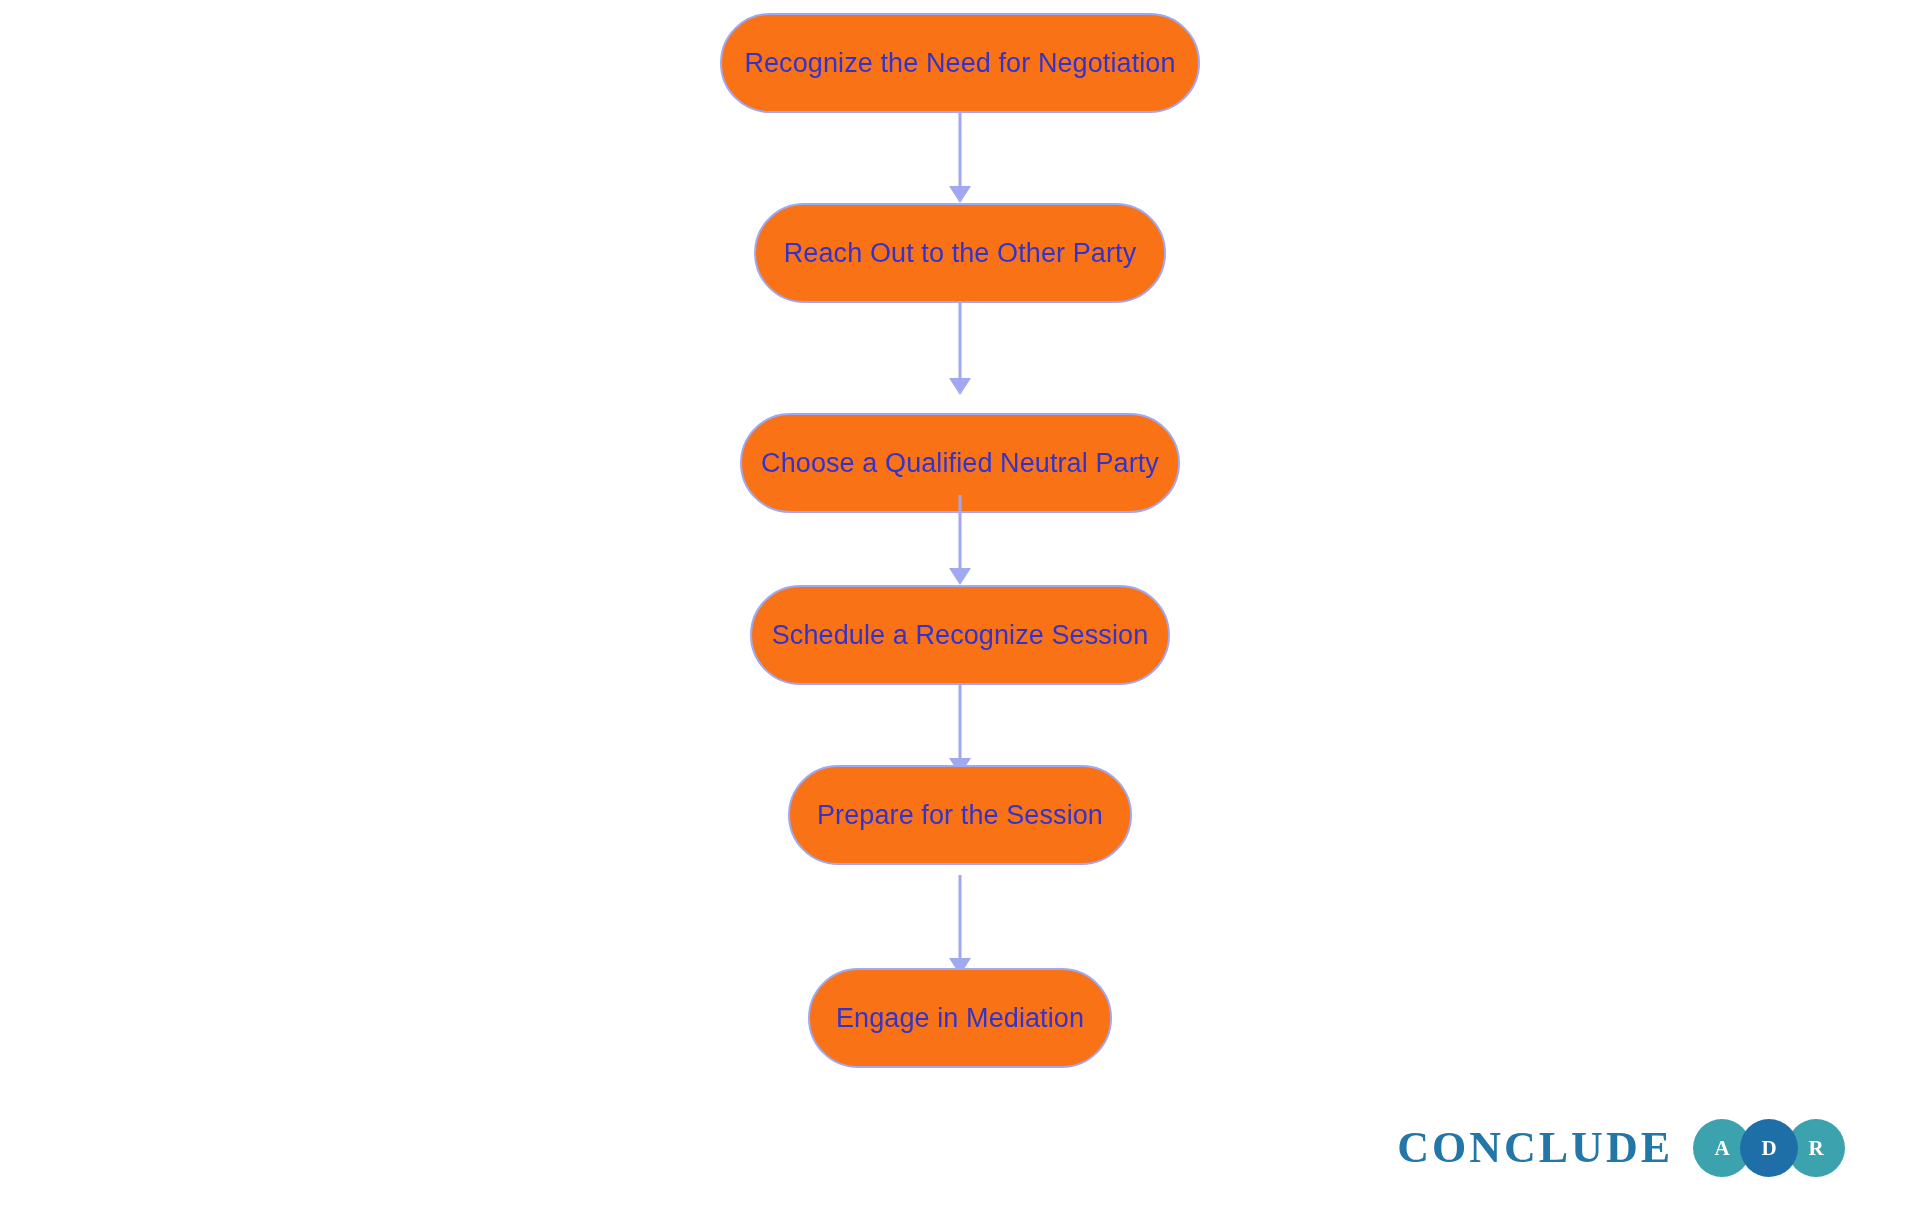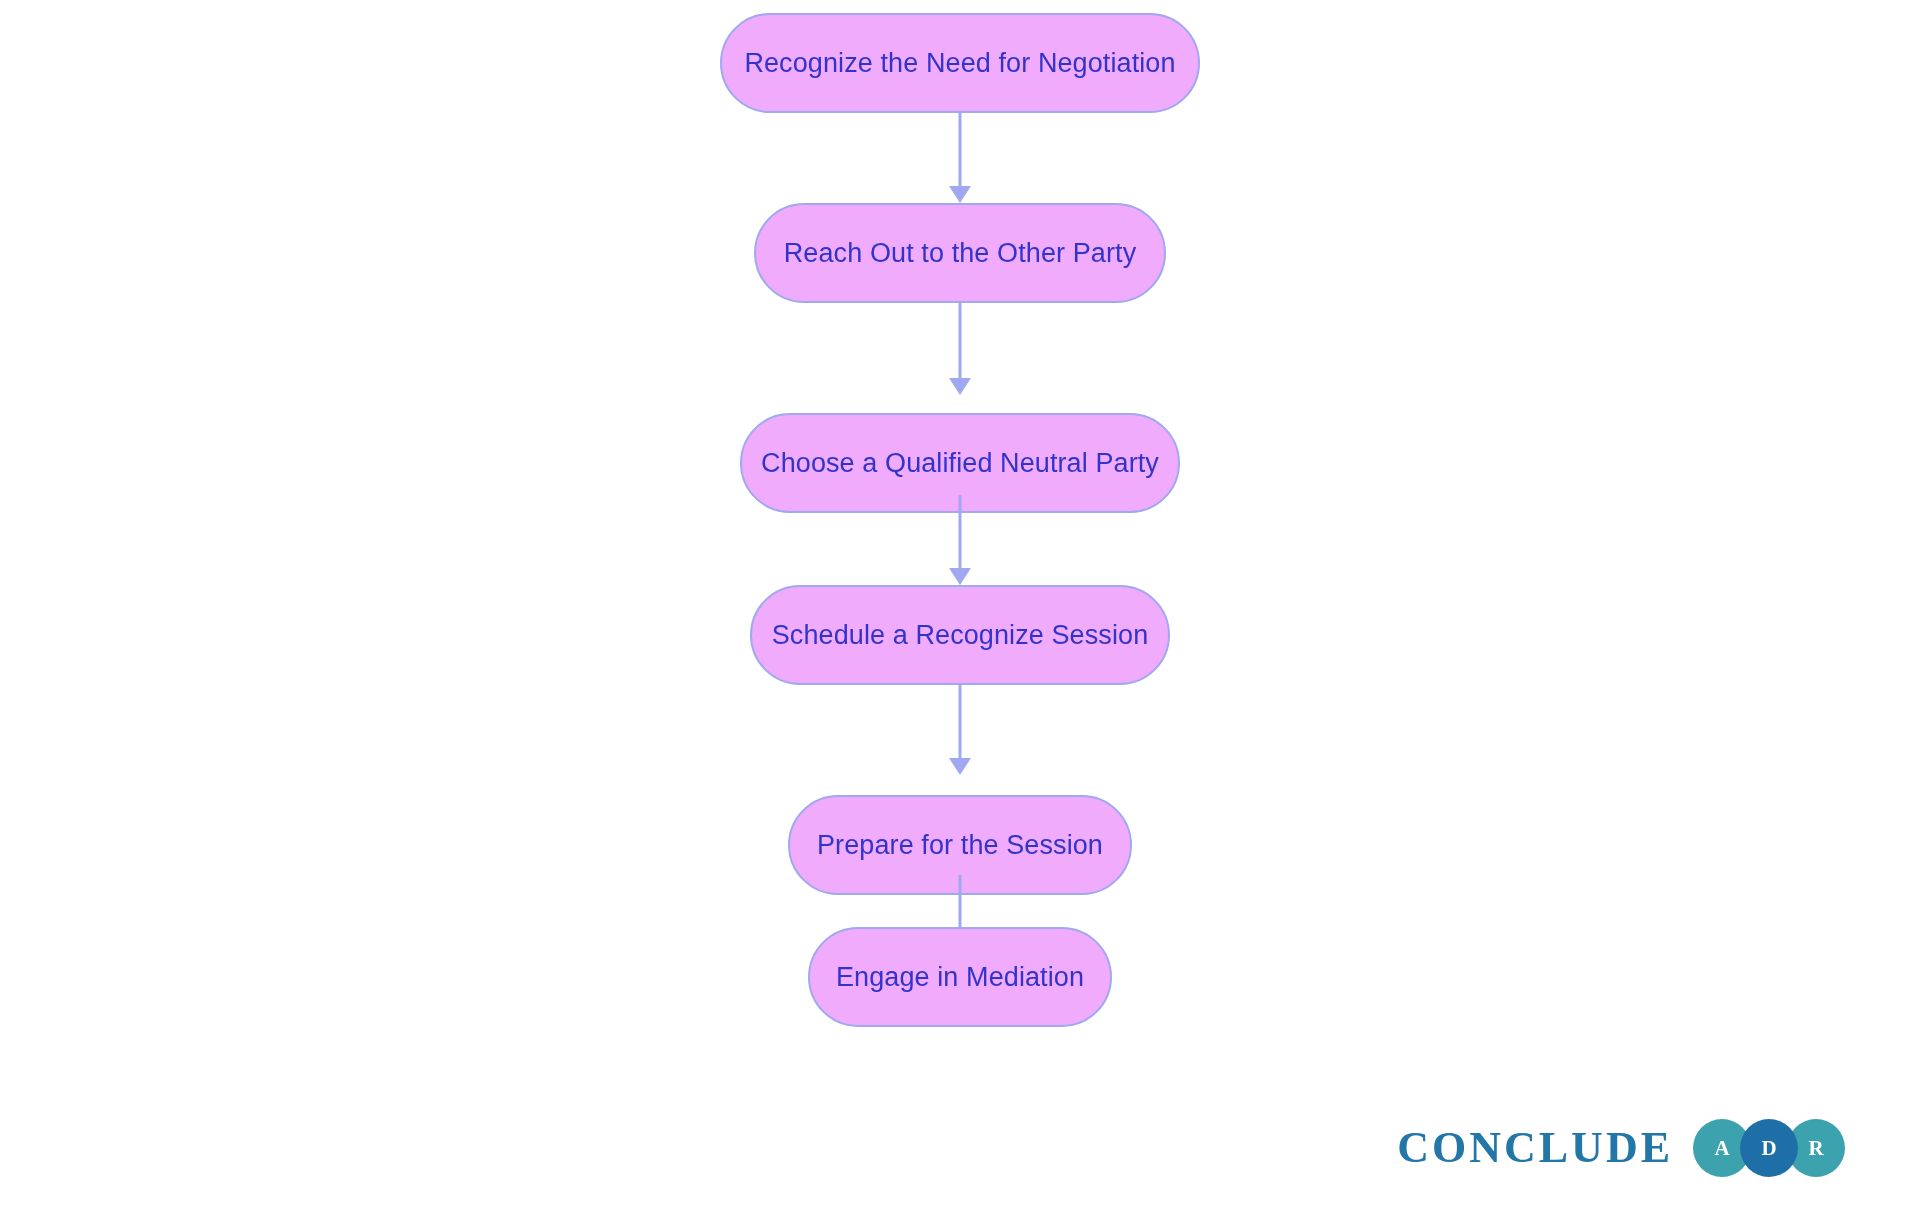--- a/index.html
+++ b/index.html
@@ -23,21 +23,21 @@
     top: 0;
     width: 1920px;
     height: 1215px;
   }
 
   
   .flow-node {
     position: absolute;
     box-sizing: border-box;
     height: 100px;
-    background: #f0abfc;
+    background: #f97316;
     border: 2px solid #9fa8f0;
     border-radius: 50px;
     display: flex;
     align-items: center;
     justify-content: center;
     left: 50%;
     transform: translateX(-50%);
   }
   .flow-node-label {
     font-size: 27px;
@@ -149,29 +149,29 @@
 </div>
 
 <div class="flow-node" style="top:585px; width:420px;">
   <span class="flow-node-label">Schedule a Recognize Session</span>
 </div>
 <div class="flow-connector" style="top:685px; height:90px;">
   <div class="conn-line" style="height:73px;"></div>
   <div class="conn-head"></div>
 </div>
 
-<div class="flow-node" style="top:795px; width:344px;">
+<div class="flow-node" style="top:765px; width:344px;">
   <span class="flow-node-label">Prepare for the Session</span>
 </div>
 <div class="flow-connector" style="top:875px; height:100px;">
   <div class="conn-line" style="height:83px;"></div>
   <div class="conn-head"></div>
 </div>
 
-<div class="flow-node" style="top:927px; width:304px;text-align:center;">
+<div class="flow-node" style="top:968px; width:304px;text-align:center;">
   <span class="flow-node-label">Engage in Mediation</span>
 </div>
 
 <div id="brand-logo">
   <div id="brand-wordmark">CONCLUDE</div>
   <div id="brand-circles">
     <div class="brand-circle brand-circle-a">
       <span>A</span>
     </div>
     <div class="brand-circle brand-circle-r">

